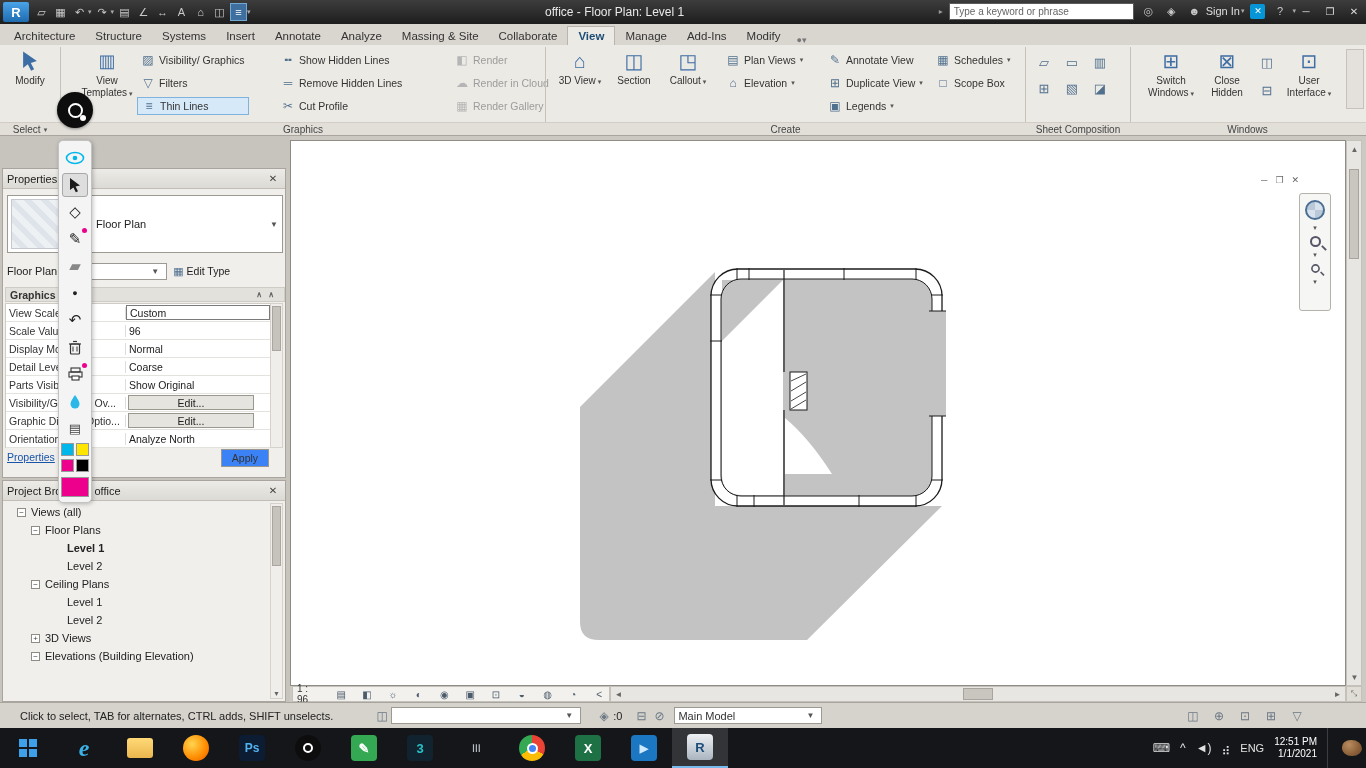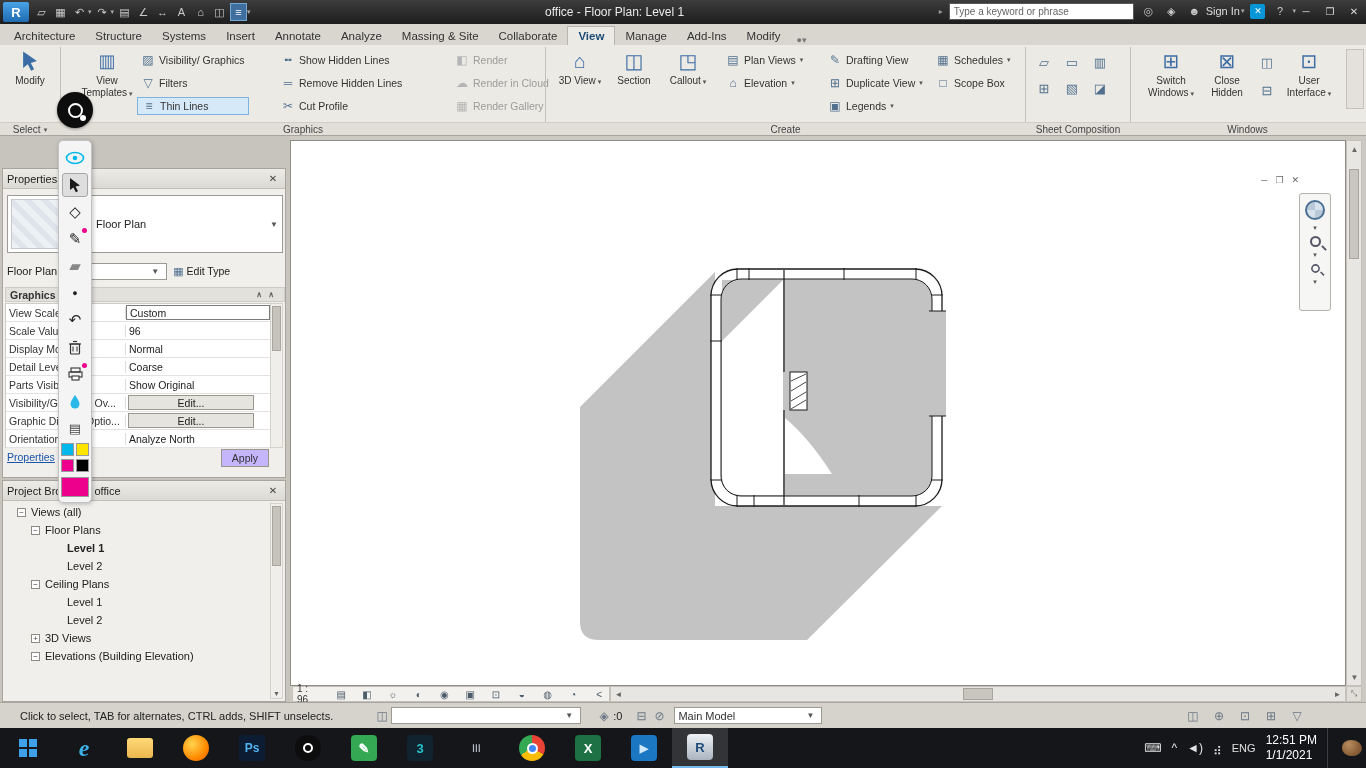--- a/index.html
+++ b/index.html
@@ -59,21 +59,21 @@
   .sechead{position:absolute;left:2px;width:280px;height:15px;background:#e3e1dc;border:1px solid #cfccc6;display:flex;align-items:center;font-size:10.5px;font-weight:bold;color:#333;padding:0 4px;}
   .sechead .chv{margin-left:auto;font-size:8px;color:#666;letter-spacing:6px;}
   .pgrid{position:absolute;left:2px;width:268px;background:#fff;border:1px solid #cfccc6;}
   .prow{display:flex;height:18px;border-bottom:1px solid #e4e2de;align-items:center;}
   .plabel{width:120px;padding:0 3px;border-right:1px solid #ddd;color:#333;overflow:hidden;text-overflow:ellipsis;white-space:nowrap;font-size:10.5px;}
   .pval{flex:1;padding:0 3px;font-size:10.5px;color:#222;overflow:hidden;white-space:nowrap;}
   .pval.inp{border:1px solid #7b7b7b;background:#fff;height:15px;line-height:14px;margin-right:2px;}
   .pval.btn{border:1px solid #9a978f;background:#e6e4df;text-align:center;height:15px;line-height:14px;margin:0 18px 0 2px;}
   .vscroll{position:absolute;width:13px;background:#efeeeb;border:1px solid #d5d2cc;}
   .vthumb{position:absolute;left:1px;width:9px;background:#c6c3bc;border:1px solid #aaa69f;}
-  .applybtn{position:absolute;width:48px;height:18px;background:#c4b5fd;border:1px solid #9a978f;font-size:10.5px;display:flex;align-items:center;justify-content:center;color:#333;}
+  .applybtn{position:absolute;width:48px;height:18px;background:#3b82f6;border:1px solid #9a978f;font-size:10.5px;display:flex;align-items:center;justify-content:center;color:#333;}
   .plink{position:absolute;color:#1a54a8;text-decoration:underline;font-size:10.5px;}
 
   
   .tree{position:absolute;left:2px;top:22px;width:268px;bottom:2px;background:#f0efec;overflow:hidden;}
   .trow{display:flex;align-items:center;height:18px;font-size:11px;color:#222;}
   .expander{width:9px;height:9px;border:1px solid #8f8c86;background:#fff;font-size:8px;line-height:7px;text-align:center;color:#444;margin-right:5px;flex:none;}
   .trow.bold .tlabel{font-weight:bold;}
   .d0{padding-left:12px;} .d1{padding-left:26px;} .d2{padding-left:62px;}
 
   
@@ -99,21 +99,21 @@
 
   
   .taskbar{position:absolute;left:0;top:728px;width:1366px;height:40px;background:#14161a;display:flex;align-items:center;}
   .tbtn{width:56px;height:40px;display:flex;align-items:center;justify-content:center;}
   .tbtn.active{background:rgba(255,255,255,.13);border-bottom:2px solid #76b9ed;}
   .startgrid{display:grid;grid-template-columns:8px 8px;grid-template-rows:8px 8px;gap:2px;}
   .startgrid span{background:#3ea0e8;}
   .appsq{width:26px;height:26px;border-radius:4px;display:flex;align-items:center;justify-content:center;font-weight:bold;font-size:13px;}
   .tray{margin-left:auto;display:flex;align-items:center;gap:10px;color:#e6e6e6;padding-right:4px;}
   .trayico{font-size:12px;color:#e2e2e2;}
-  .clock{font-size:12px;line-height:1.25;color:#fff;}
+  .clock{text-align:right;font-size:10px;line-height:1.25;color:#fff;}
   .rock{width:20px;height:16px;border-radius:45% 55% 50% 50%;background:radial-gradient(circle at 35% 30%,#b98d5e,#8a5f38 60%,#6e4a2a);}
   .showdesk{width:5px;height:40px;border-left:1px solid #3a3d44;}
 
   
   .launcher{position:absolute;left:57px;top:92px;width:36px;height:36px;border-radius:50%;background:#0d0d0d;display:flex;align-items:center;justify-content:center;z-index:60;box-shadow:0 1px 3px rgba(0,0,0,.4);}
   .launchglyph{width:15px;height:15px;border:2.5px solid #fff;border-radius:50%;position:relative;}
   .launchglyph::after{content:"";position:absolute;right:-5px;bottom:-5px;width:6px;height:6px;background:#fff;border-radius:50%;}
   .floattb{position:absolute;left:58px;top:140px;width:34px;background:#f4f4f4;border:1px solid #c2c2c2;border-radius:5px;z-index:55;display:flex;flex-direction:column;align-items:center;padding:5px 0;gap:3px;box-shadow:1px 1px 4px rgba(0,0,0,.25);}
   .ftitem{width:26px;height:24px;display:flex;align-items:center;justify-content:center;font-size:15px;color:#222;position:relative;}
   .ftitem.sel{background:#dedede;border:1px solid #a8a8a8;border-radius:3px;}
@@ -268,21 +268,21 @@
           </div>
         <div class="ritem">
             <span class="gi">⌂</span>
             <span>Elevation</span>
             <span class="caret">▾</span>
           </div>
       </div>
       <div class="smcol" style="left:278px;">
         <div class="ritem">
             <span class="gi">✎</span>
-            <span>Drafting View</span>
+            <span>Annotate View</span>
           </div>
         <div class="ritem">
             <span class="gi">⊞</span>
             <span>Duplicate View</span>
             <span class="caret">▾</span>
           </div>
         <div class="ritem">
             <span class="gi">▣</span>
             <span>Legends</span>
             <span class="caret">▾</span>

